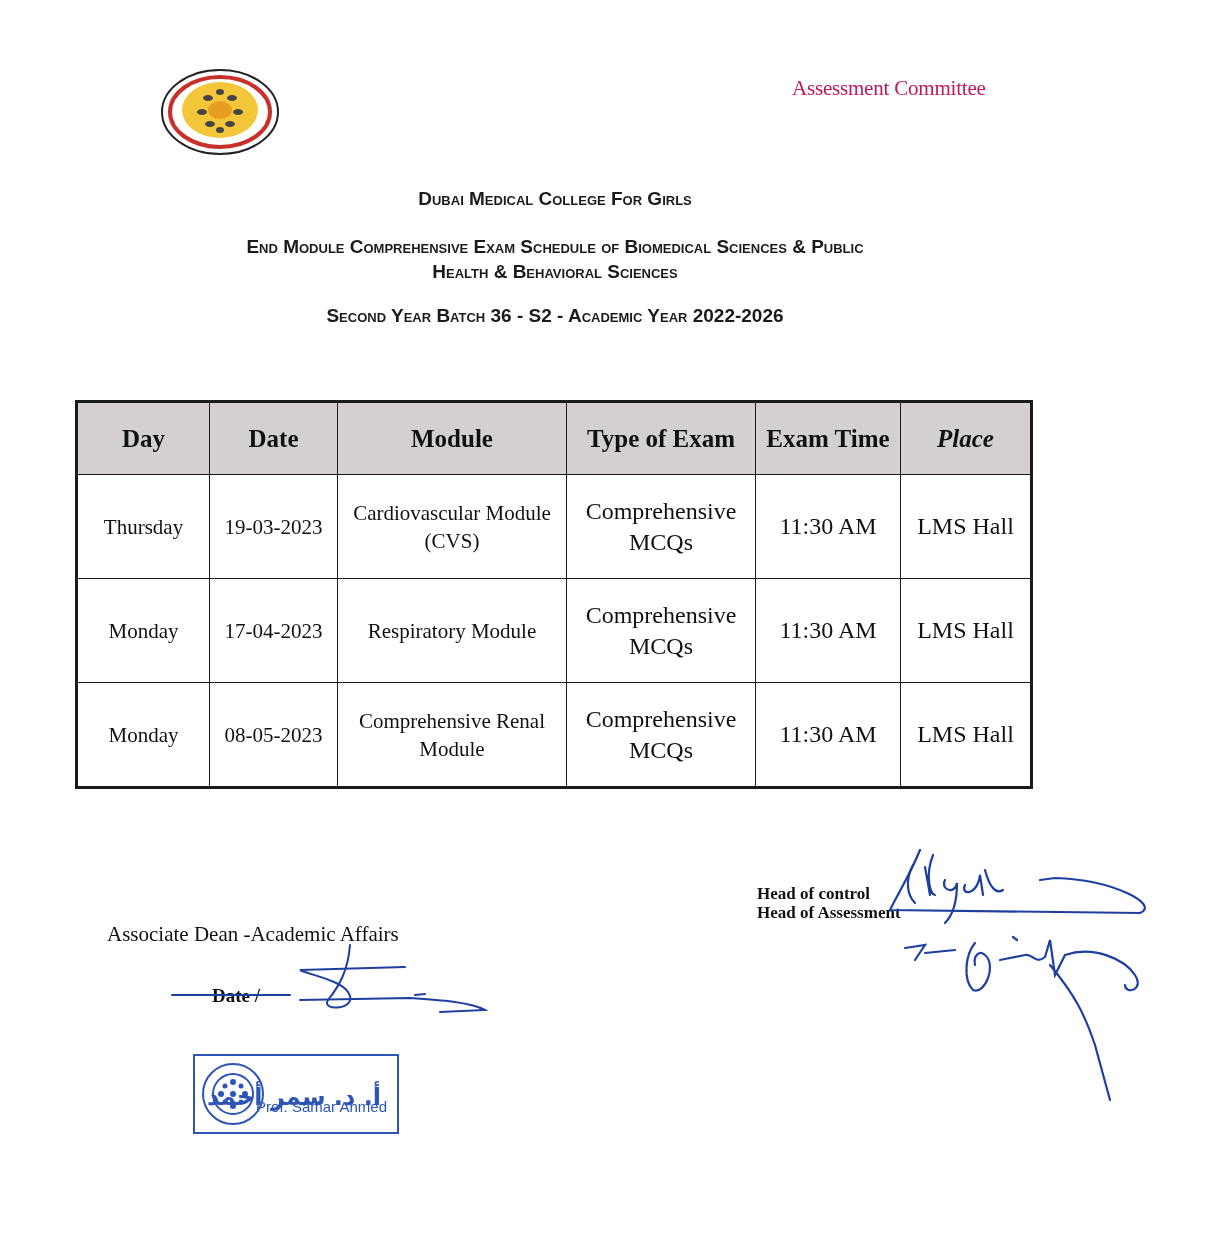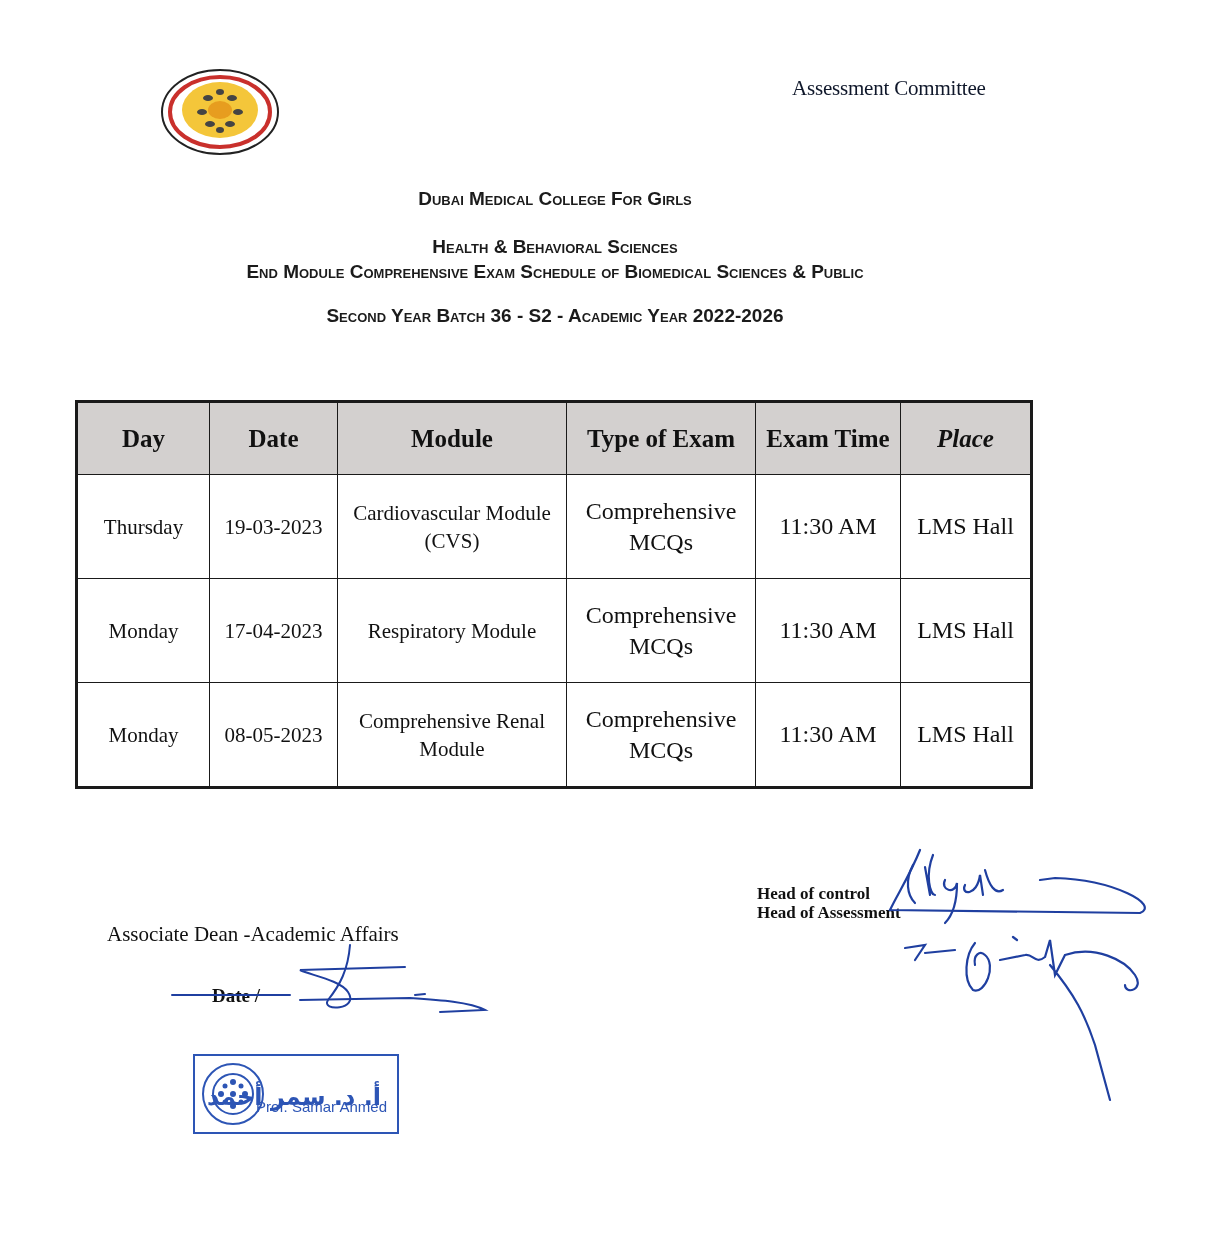--- a/index.html
+++ b/index.html
@@ -1,19 +1,19 @@
 <!DOCTYPE html>
 <html><head>
 <meta charset="utf-8">
 <style>
   html, body { margin: 0; padding: 0; background: #ffffff; }
   body { width: 1218px; height: 1260px; position: relative; overflow: hidden; font-family: "Liberation Serif", serif; color: #111; }
   .abs { position: absolute; }
   #logo { left: 158px; top: 66px; width: 124px; height: 92px; }
-  #committee { left: 792px; top: 76px; font-size: 21px; font-family: "Liberation Serif", serif; color: #0f172a; letter-spacing: -0.2px; }
+  #committee { left: 792px; top: 76px; font-size: 21px; font-family: "Liberation Serif", serif; color: #be185d; letter-spacing: -0.2px; }
   .title { position: absolute; left: 0; width: 1110px; text-align: center; font-family: "Liberation Sans", sans-serif; font-weight: bold; font-variant: small-caps; color: #1b1b1b; }
   #t1 { top: 188px; font-size: 19px; }
   #t2 { top: 234px; font-size: 19px; line-height: 25px; }
   #t3 { top: 305px; font-size: 19px; }
   #schedule { position: absolute; left: 75px; top: 400px; border-collapse: collapse; border: 3px solid #1a1a1a; }
   #schedule th, #schedule td { border: 1.5px solid #1a1a1a; text-align: center; padding: 0; }
   #schedule th { background: #d3d0cf; height: 71px; font-size: 25px; font-weight: bold; font-family: "Liberation Serif", serif; }
   #schedule td { height: 103px; font-size: 21px; line-height: 28px; }
   #schedule td.big { font-size: 24px; line-height: 31px; }
   .c1 { width: 131px; } .c2 { width: 127px; } .c3 { width: 228px; } .c4 { width: 188px; } .c5 { width: 144px; } .c6 { width: 129px; font-style: italic; }
@@ -44,22 +44,22 @@
       <ellipse cx="72" cy="58" rx="5" ry="3"></ellipse>
     <ellipse cx="62" cy="26" rx="4" ry="3"></ellipse>
       <ellipse cx="62" cy="64" rx="4" ry="3"></ellipse>
   </g>
 </svg>
 
 <div id="committee" class="abs">Assessment Committee</div>
 
 <div id="t1" class="title">Dubai Medical College For Girls</div>
 <div id="t2" class="title">
+  <div>End Module Comprehensive Exam Schedule of Biomedical Sciences &amp; Public</div>
   <div>Health &amp; Behavioral Sciences</div>
-  <div>End Module Comprehensive Exam Schedule of Biomedical Sciences &amp; Public</div>
 </div>
 <div id="t3" class="title">Second Year Batch 36 - S2 - Academic Year 2022-2026</div>
 
 <table id="schedule">
   <thead>
     <tr>
       <th class="c1">Day</th>
       <th class="c2">Date</th>
       <th class="c3">Module</th>
       <th class="c4">Type of Exam</th>

